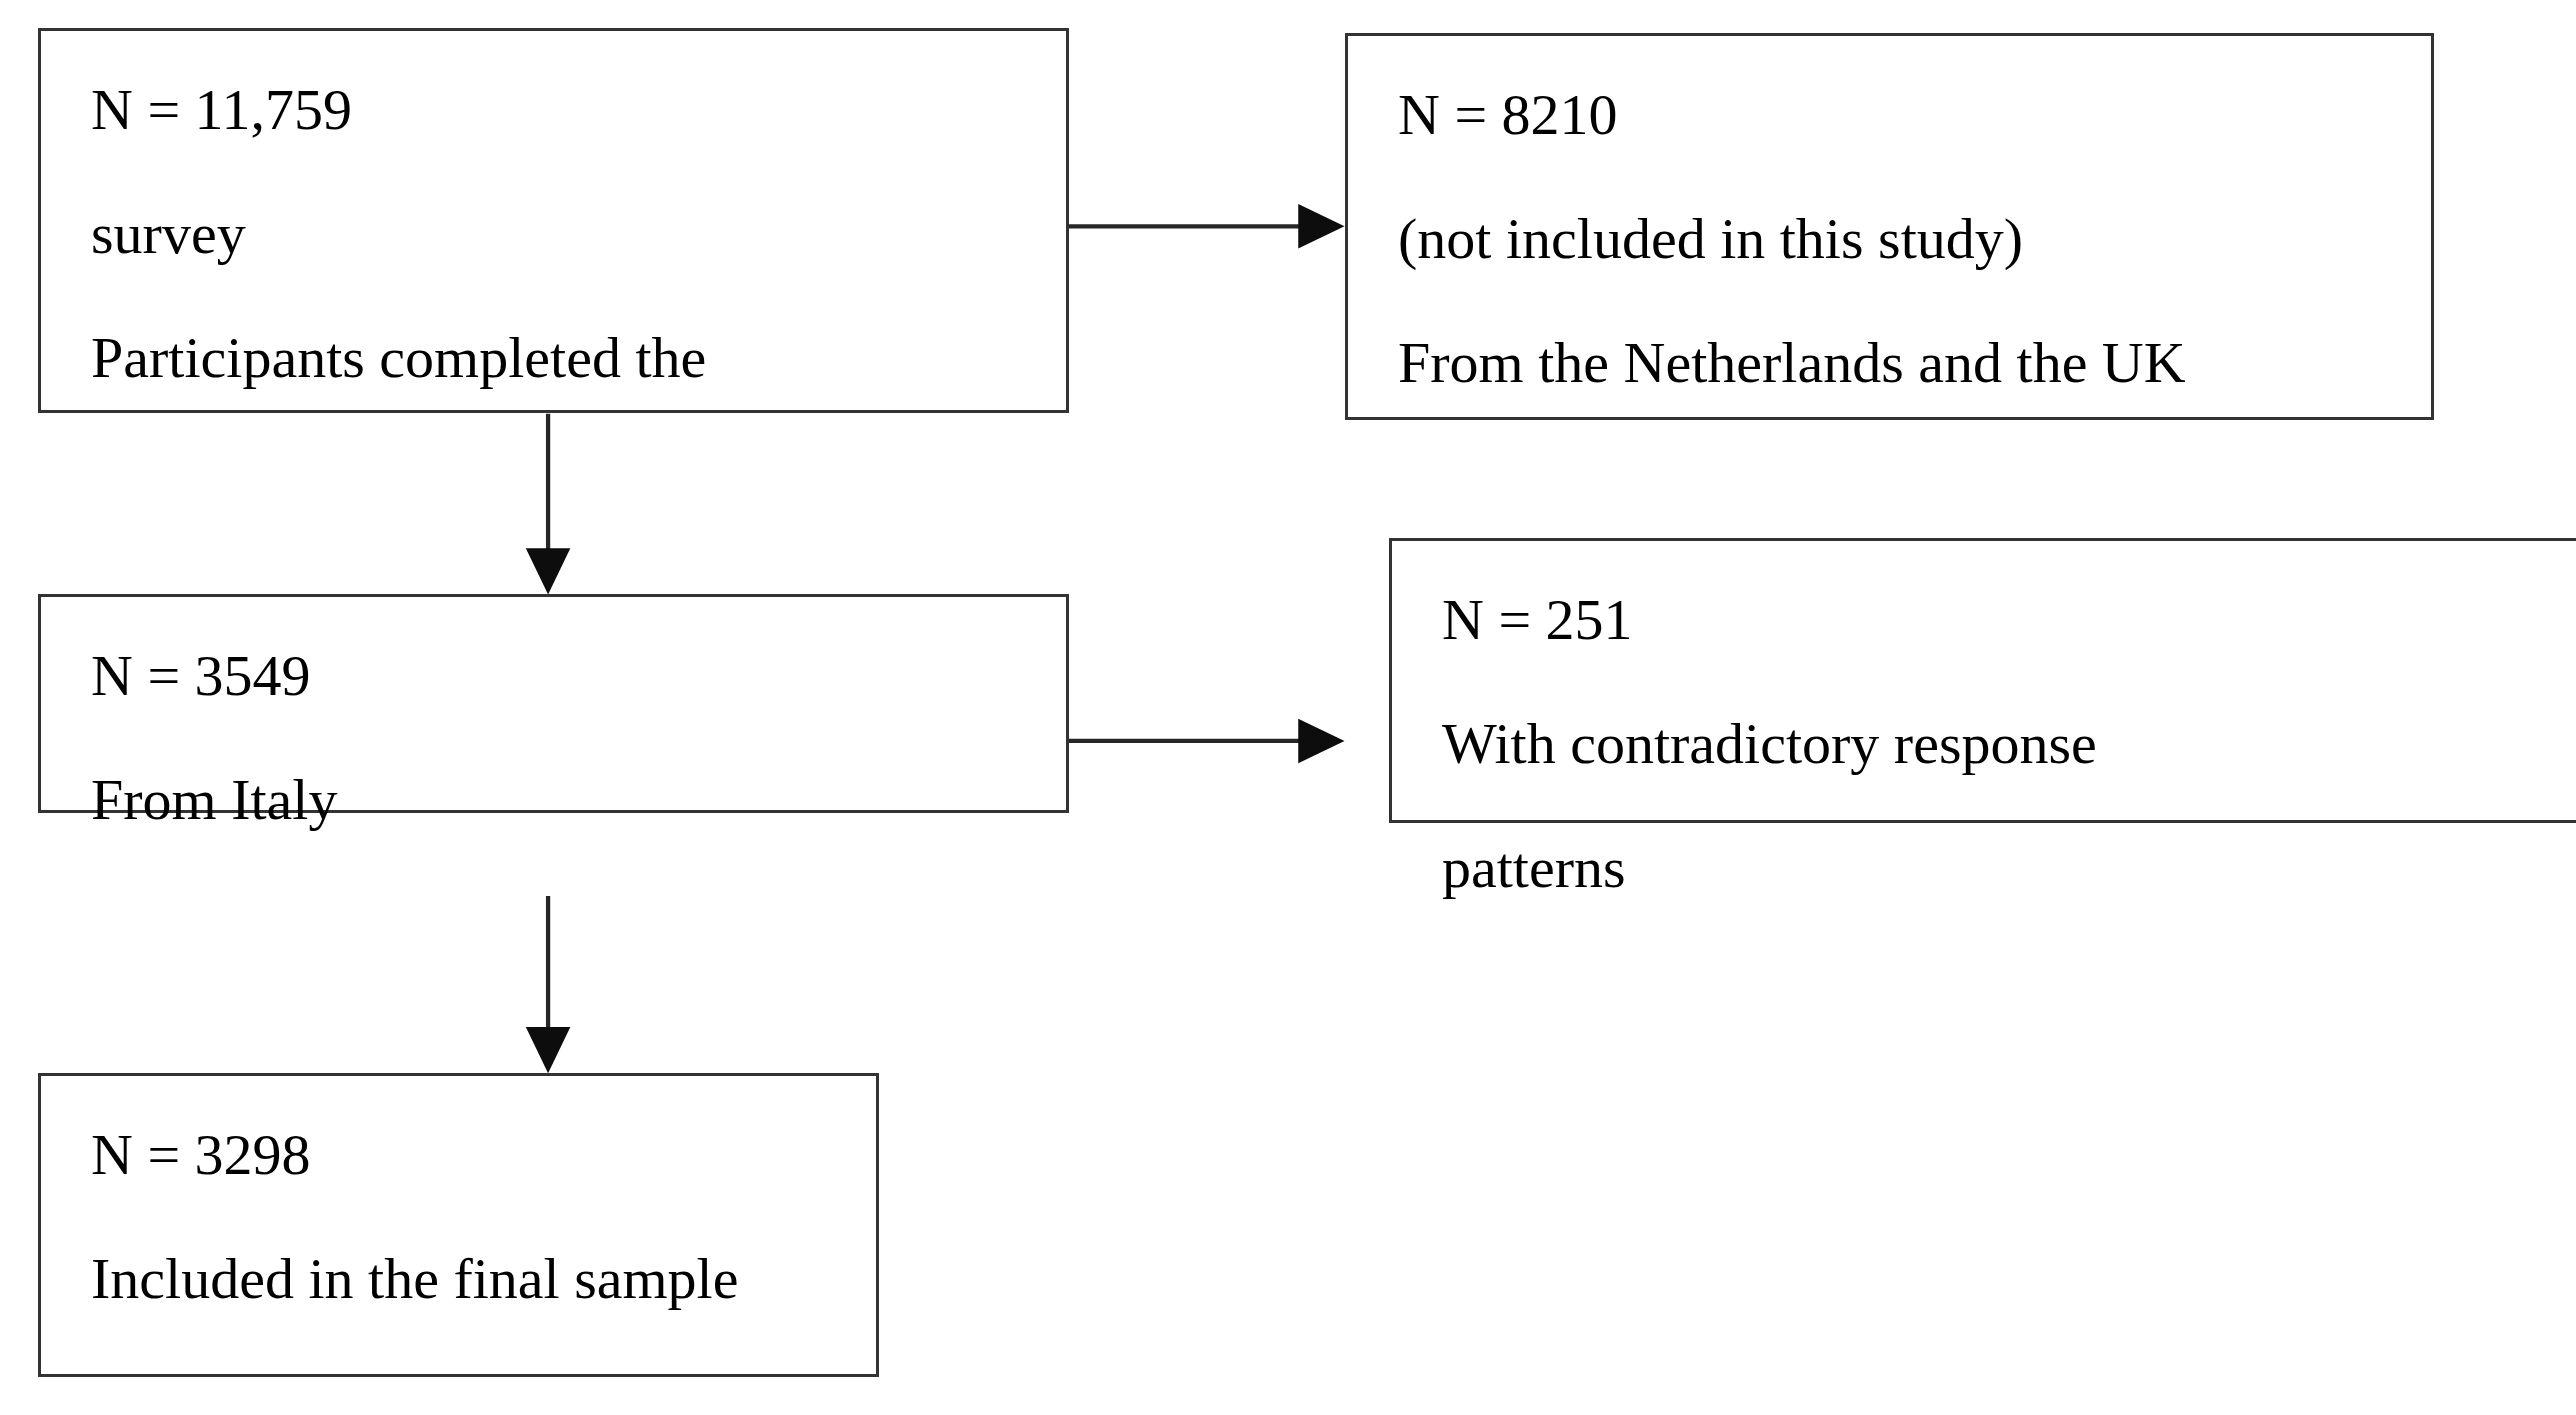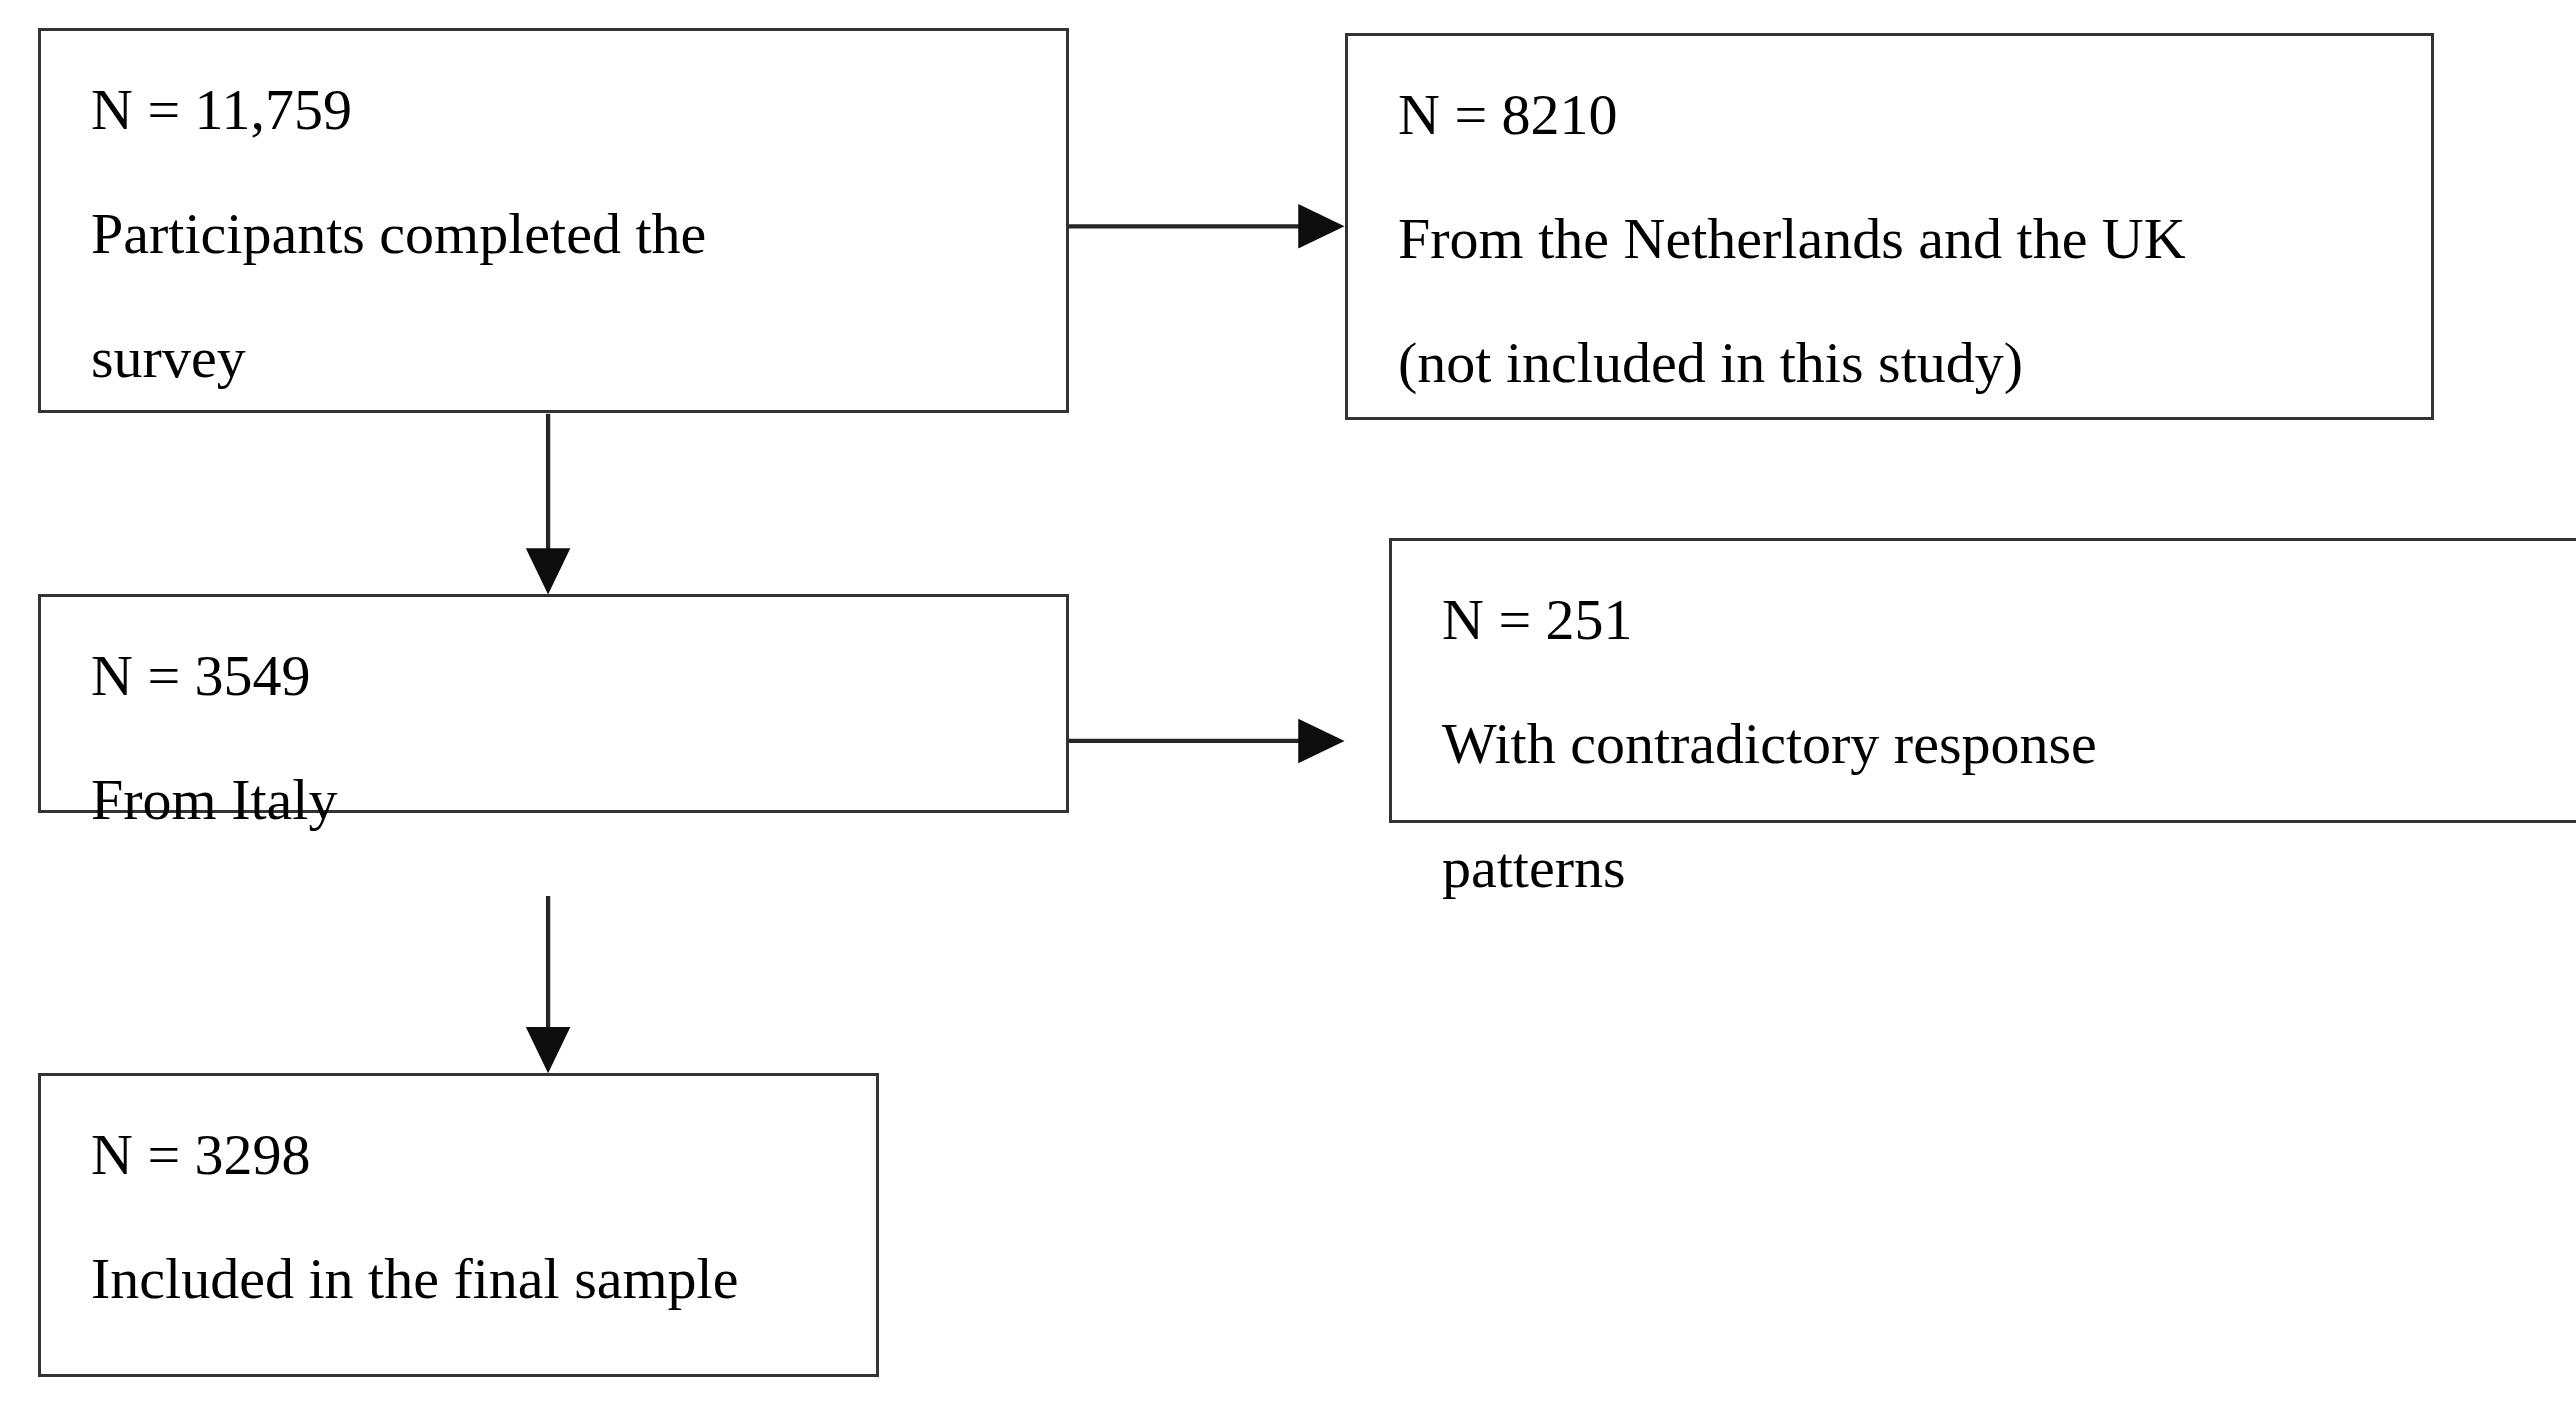--- a/index.html
+++ b/index.html
@@ -54,28 +54,28 @@
     stroke: none;
   }
 </style>
 </head>
 <body>
 
 <div class="canvas">
 
   <div class="flow-box box-participants">
     <div class="line">N = 11,759</div>
+    <div class="line">survey</div>
     <div class="line">Participants completed the</div>
-    <div class="line">survey</div>
   </div>
 
   <div class="flow-box box-excluded">
     <div class="line">N = 8210</div>
+    <div class="line">(not included in this study)</div>
     <div class="line">From the Netherlands and the UK</div>
-    <div class="line">(not included in this study)</div>
   </div>
 
   <div class="flow-box box-italy">
     <div class="line">N = 3549</div>
     <div class="line">From Italy</div>
   </div>
 
   <div class="flow-box box-contradict">
     <div class="line">N = 251</div>
     <div class="line">With contradictory response</div>

